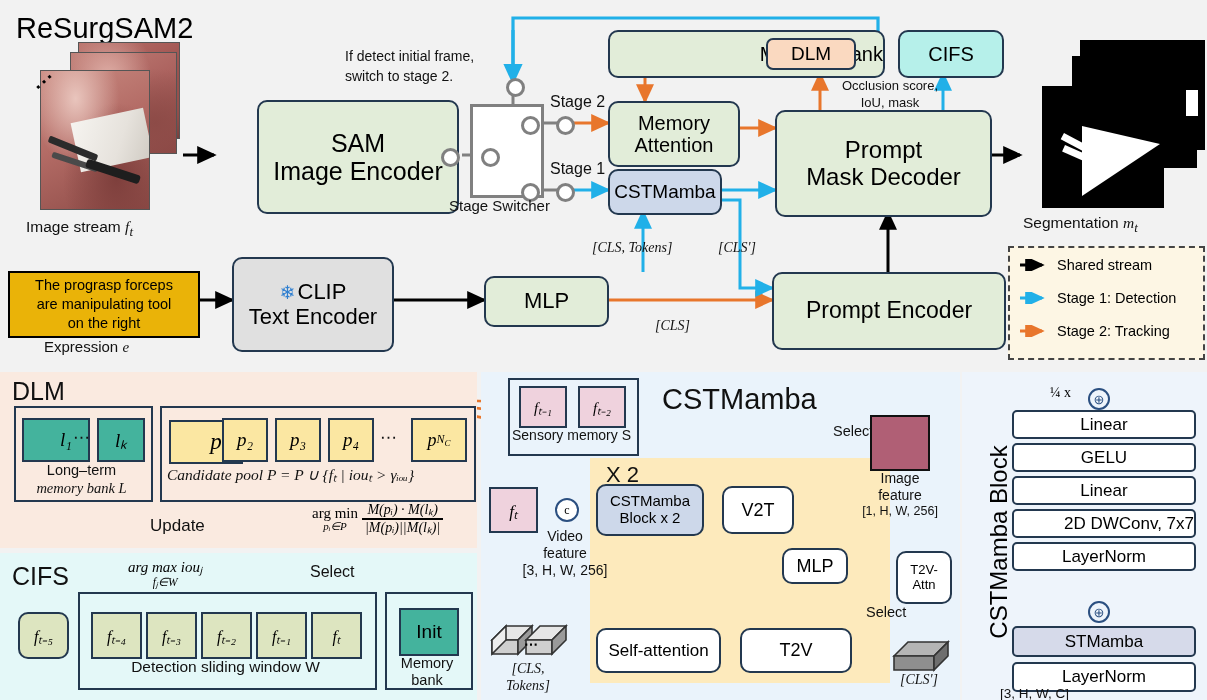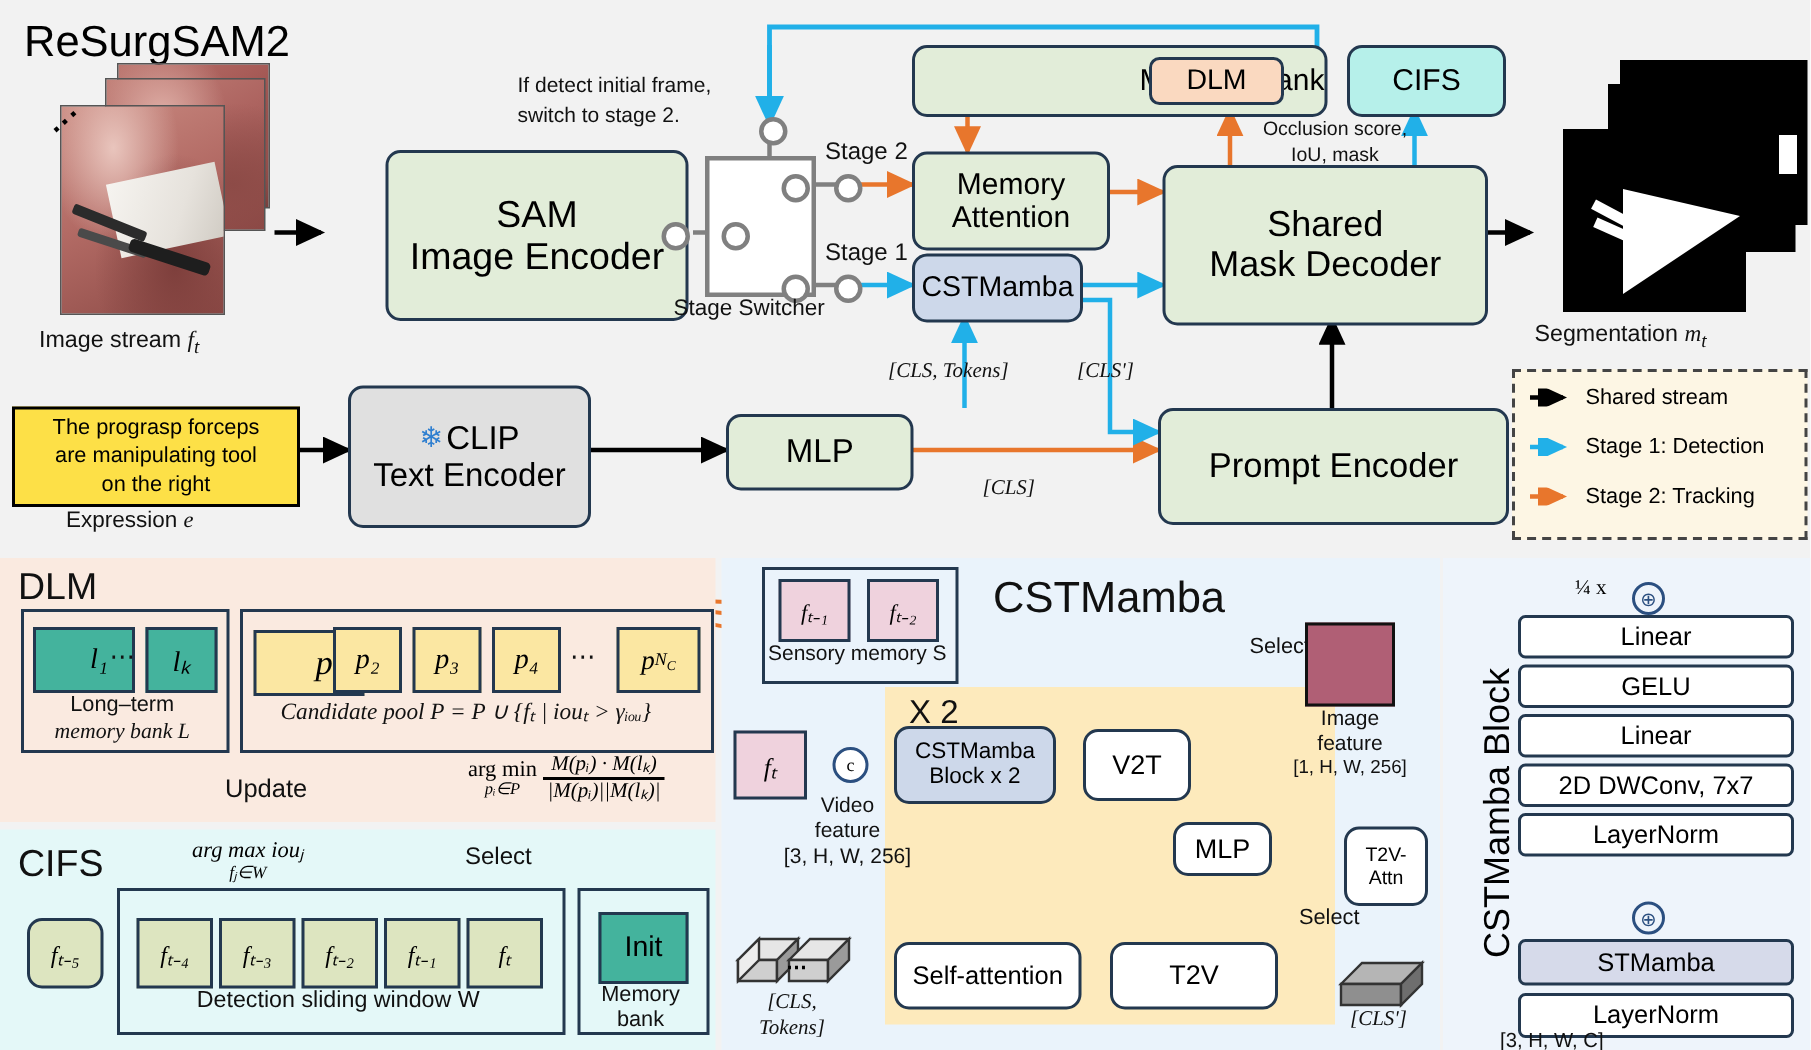--- a/index.html
+++ b/index.html
@@ -238,21 +238,21 @@
   <div class="box green" style="left:608px;top:101px;width:128px;height:62px;font-size:20px;flex-direction:column;">
     <span>Memory</span>
     <span>Attention</span>
   </div>
 
   <div class="box blue" style="left:608px;top:169px;width:110px;height:42px;font-size:19px;">
     <span>CSTMamba</span>
   </div>
 
   <div class="box green" style="left:775px;top:110px;width:213px;height:103px;font-size:24px;flex-direction:column;">
-    <span>Shared</span>
+    <span>Prompt</span>
     <span>Mask Decoder</span>
   </div>
 
   <div class="lbl wrap nosel" style="left:830px;top:78px;width:120px;font-size:13px;line-height:1.3;text-align:center;">
     <div>Occlusion score,</div>
     <div>IoU, mask</div>
   </div>
 
   <div class="imgstack" style="left:1020px;top:40px;width:185px;height:175px;">
     <div style="position:absolute;left:60px;top:0;width:125px;height:110px;background:#000;"></div>
@@ -264,21 +264,21 @@
       <div style="position:absolute;left:20px;top:66px;width:36px;height:7px;background:#fff;transform:rotate(24deg);"></div>
     </div>
     <div style="position:absolute;left:166px;top:50px;width:12px;height:26px;background:#fff;"></div>
     <div class="dots" style="left:32px;top:38px;font-size:20px;color:#000;transform:rotate(-42deg);">...</div>
   </div>
   <div class="lbl nosel" style="left:1023px;top:214px;font-size:15.5px;">
     <span>Segmentation</span>
     <span class="it">m</span><sub class="it">t</sub>
   </div>
 
-  <div style="position:absolute;left:8px;top:271px;width:188px;height:63px;border:2px solid #000;background:#fde047;
+  <div style="position:absolute;left:8px;top:271px;width:188px;height:63px;border:2px solid #000;background:#eab308;
               display:flex;flex-direction:column;align-items:center;justify-content:center;font-size:14.5px;line-height:1.3;">
     <span>The prograsp forceps</span>
     <span>are manipulating tool</span>
     <span>on the right</span>
   </div>
   <div class="lbl nosel" style="left:44px;top:338px;font-size:15px;">
     <span>Expression</span>
     <span class="it">e</span>
   </div>
 
@@ -335,21 +335,21 @@
     <div class="it">memory bank L</div>
   </div>
 
   <div class="frame" style="left:160px;top:406px;width:312px;height:92px;"></div>
   <div class="chip yellow" style="left:169px;top:420px;width:42px;height:40px;font-size:23px;padding-left:28px;">p₁</div>
   <div class="chip yellow" style="left:222px;top:418px;width:42px;height:40px;font-size:19px;">p₂</div>
   <div class="chip yellow" style="left:275px;top:418px;width:42px;height:40px;font-size:19px;">p₃</div>
   <div class="chip yellow" style="left:328px;top:418px;width:42px;height:40px;font-size:19px;">p₄</div>
   <div class="lbl nosel" style="left:380px;top:428px;font-size:17px;">⋯</div>
   <div class="chip yellow" style="left:411px;top:418px;width:52px;height:40px;font-size:18px;">p<sub style="font-size:12px;">N<sub style="font-size:9px;">C</sub></sub></div>
-  <div class="lbl nosel it" style="left:167px;top:466px;font-size:15.5px;margin-left:20px;">Candidate pool P = P ∪ {fₜ | iouₜ &gt; γᵢₒᵤ}</div>
+  <div class="lbl nosel it" style="left:167px;top:466px;font-size:15.5px;">Candidate pool P = P ∪ {fₜ | iouₜ &gt; γᵢₒᵤ}</div>
 
   <div class="lbl nosel" style="left:150px;top:516px;font-size:17px;">Update</div>
 
   <div style="position:absolute;left:312px;top:502px;display:flex;align-items:center;gap:4px;font-family:'Liberation Serif',serif;">
     <div style="display:flex;flex-direction:column;align-items:center;line-height:1;">
       <span style="font-size:15px;">arg min</span>
       <span class="it" style="font-size:11px;">pᵢ∈P</span>
     </div>
     <div style="display:flex;flex-direction:column;align-items:center;line-height:1.15;">
       <span class="it" style="font-size:14px;padding:0 3px;">M(pᵢ) · M(lₖ)</span>
@@ -488,21 +488,21 @@
 
   <div class="box white sq" style="left:1012px;top:410px;width:180px;height:25px;font-size:17px;border-width:2px;border-radius:5px;">
     <span>Linear</span>
   </div>
   <div class="box white sq" style="left:1012px;top:443px;width:180px;height:25px;font-size:17px;border-width:2px;border-radius:5px;">
     <span>GELU</span>
   </div>
   <div class="box white sq" style="left:1012px;top:476px;width:180px;height:25px;font-size:17px;border-width:2px;border-radius:5px;">
     <span>Linear</span>
   </div>
-  <div class="box white sq" style="left:1012px;top:509px;width:180px;height:25px;font-size:17px;border-width:2px;border-radius:5px;">
+  <div class="box white sq" style="left:1012px;top:509px;width:180px;height:25px;font-size:17px;border-width:2px;border-radius:5px;justify-content:flex-end;">
     <span>2D DWConv, 7x7</span>
   </div>
   <div class="box white sq" style="left:1012px;top:542px;width:180px;height:25px;font-size:17px;border-width:2px;border-radius:5px;">
     <span>LayerNorm</span>
   </div>
   <div class="box sq" style="left:1012px;top:626px;width:180px;height:27px;font-size:17px;border-width:2px;border-radius:5px;background:#d6daea;">
     <span>STMamba</span>
   </div>
   <div class="box white sq" style="left:1012px;top:662px;width:180px;height:26px;font-size:17px;border-width:2px;border-radius:5px;">
     <span>LayerNorm</span>

